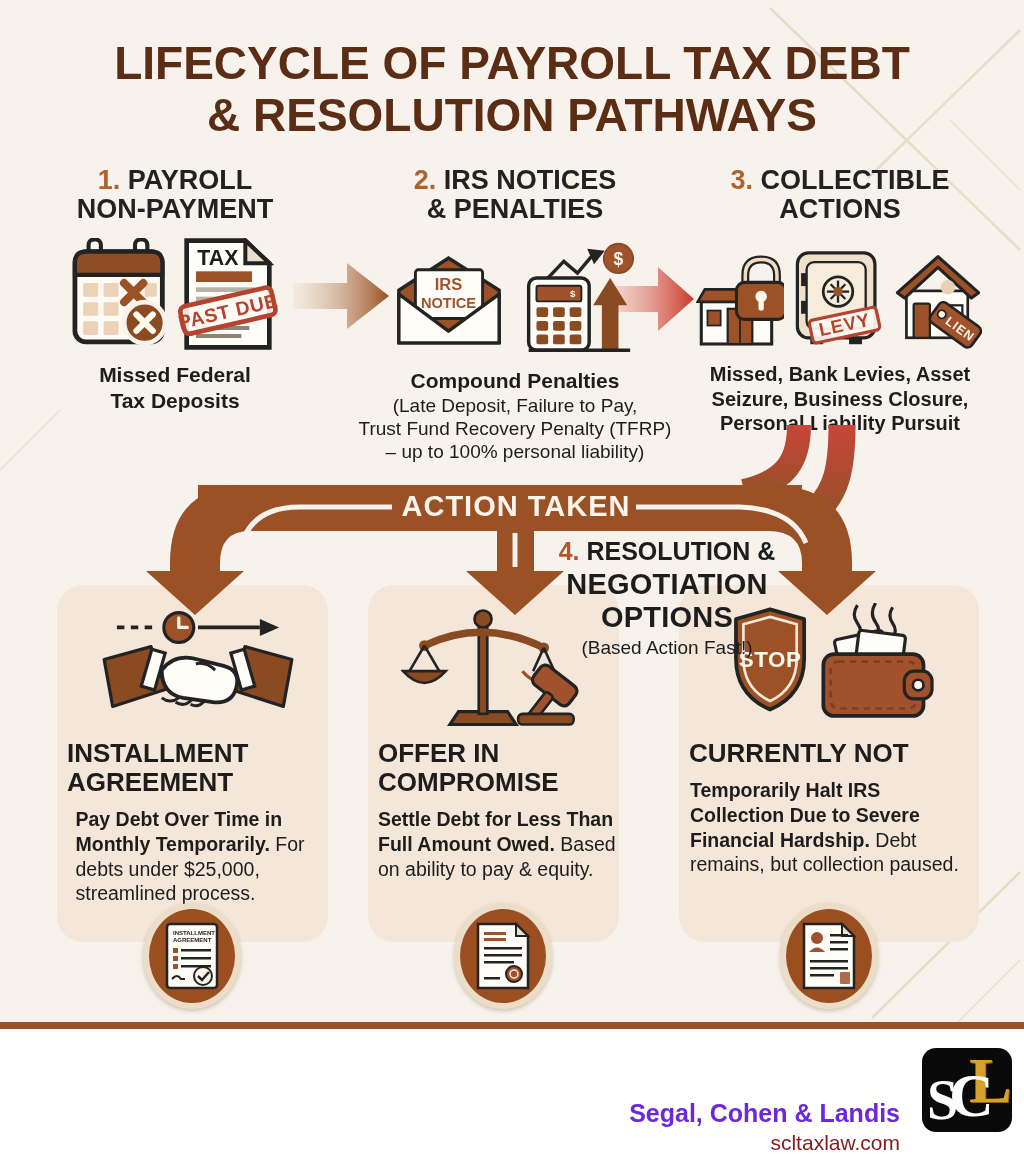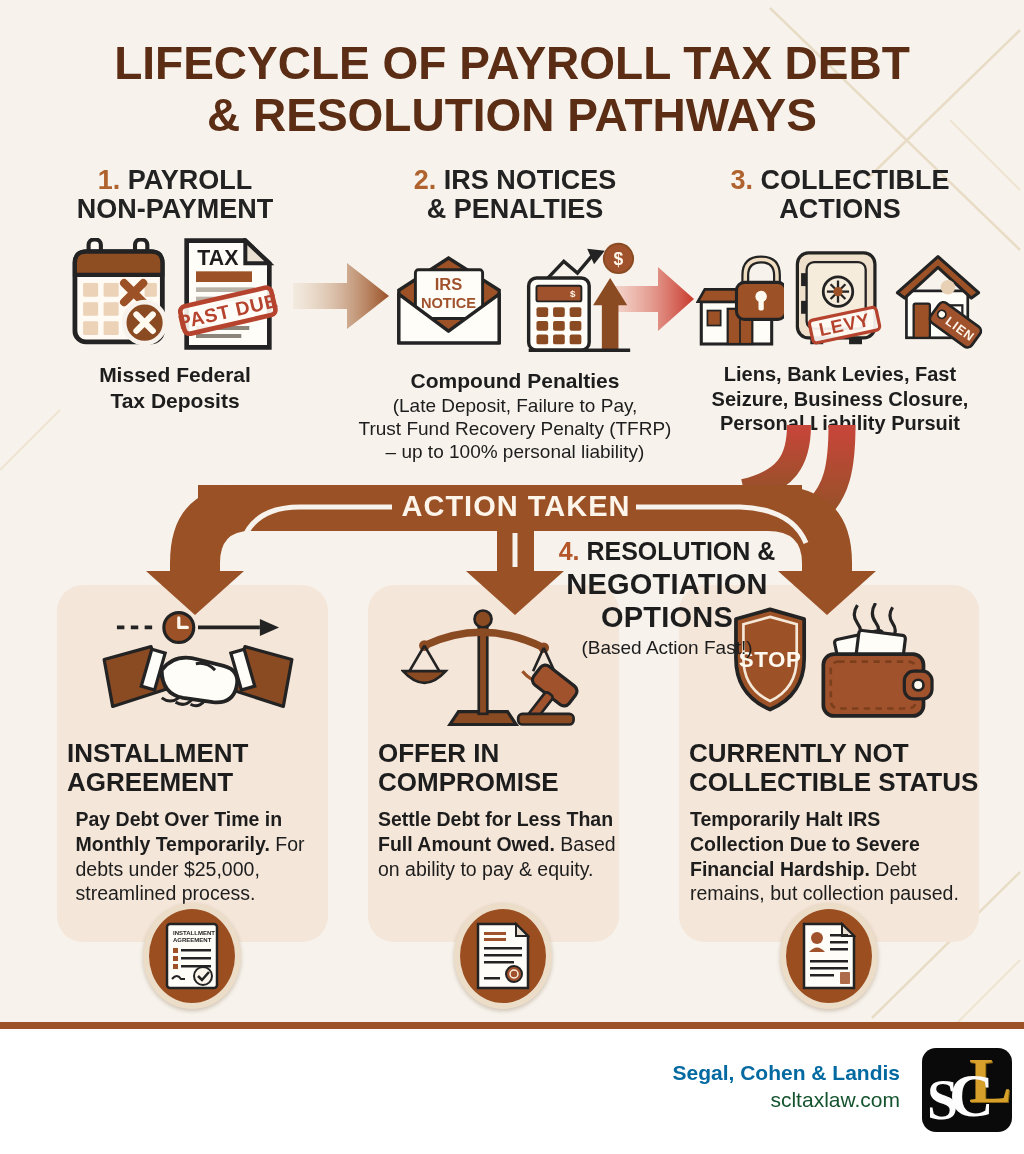--- a/index.html
+++ b/index.html
@@ -71,22 +71,22 @@
     background:#9b4f21; border:6px solid #ecddc9; border-radius:50%;
     display:flex; align-items:center; justify-content:center;
     box-shadow:0 2px 4px rgba(90,50,20,.25);
   }
   .medal.m1 { left:143px; } .medal.m2 { left:454px; } .medal.m3 { left:780px; }
 
   
   .divider { position:absolute; left:0; top:1022px; width:1024px; height:7px; background:#9c5226; z-index:2; }
   .footer { position:absolute; left:0; top:1029px; width:1024px; height:125px; background:#ffffff; z-index:2; }
   .brand-block { position:absolute; right:124px; top:32px; text-align:right; }
-  .brand { font-size:21px; font-weight:800; color:#0369a1; }
-  .site  { font-size:21px; color:#14532d; margin-top:3px; }
+  .brand { font-size:25px; font-weight:800; color:#6d28d9;margin-top:38px; }
+  .site  { font-size:21px; color:#7f1d1d; margin-top:3px; }
   .logo {
     position:absolute; left:922px; top:19px; width:90px; height:84px;
     background:#0a0a0a; border-radius:14px; overflow:hidden;
   }
   .logo span { position:absolute; font-family:"Liberation Serif", serif; font-weight:700; }
   .logo .ls { left:5px;  top:20px; font-size:56px; color:#fdfdfd; }
   .logo .lc { left:27px; top:12px; font-size:62px; color:#fdfdfd; }
   .logo .ll { left:47px; top:-4px; font-size:64px; color:#d6a02a; text-shadow:1px 1px 0 #8a6410; }
 
   svg text { font-family:"Liberation Sans", sans-serif; }
@@ -275,21 +275,21 @@
         <rect x="24" y="60" width="18" height="38" rx="2" fill="#9c5226" stroke="#232323" stroke-width="2.5"></rect>
         <rect x="54" y="62" width="24" height="13" fill="#fffdf8" stroke="#232323" stroke-width="2.5"></rect>
         <g transform="rotate(36 70 84)">
           <rect x="42" y="70" width="56" height="27" rx="6" fill="#a0522d" stroke="#232323" stroke-width="3"></rect>
           <circle cx="51" cy="83" r="4.5" fill="#fffaf0" stroke="#232323" stroke-width="2"></circle>
           <text x="77" y="89" text-anchor="middle" font-size="14" font-weight="bold" fill="#fff6ea" letter-spacing="1">LIEN</text>
         </g>
       </svg>
     </div>
     <div class="step-caption">
-      <div class="cap-bold">Liens, Bank Levies, Fast</div>
+      <div class="cap-bold">Missed, Bank Levies, Asset</div>
       <div class="cap-bold">Seizure, Business Closure,</div>
       <div class="cap-bold">Personal Liability Pursuit</div>
     </div>
   </div>
 
   <svg class="connector" width="1024" height="200" viewBox="0 0 1024 200">
     <defs>
       <linearGradient id="gRed" x1="0" y1="0" x2="0" y2="1">
         <stop offset="0" stop-color="#c9453a"></stop>
         <stop offset="1" stop-color="#98512a"></stop>
@@ -400,21 +400,20 @@
             <rect x="120" y="28" width="44" height="26" rx="3" fill="#fffdf8" stroke="#232323" stroke-width="3"></rect>
           </g>
         <rect x="88" y="48" width="94" height="58" rx="10" fill="#a0522d" stroke="#232323" stroke-width="3.5"></rect>
         <rect x="95" y="55" width="80" height="44" rx="7" fill="none" stroke="#7c3f1b" stroke-width="2.5" stroke-dasharray="6 5"></rect>
         <rect x="164" y="64" width="26" height="26" rx="9" fill="#a0522d" stroke="#232323" stroke-width="3"></rect>
         <circle cx="177" cy="77" r="5" fill="#fffaf0" stroke="#232323" stroke-width="2.5"></circle>
       </svg>
     </div>
     <div class="card-title">
       <div>CURRENTLY NOT</div>
-      <div>COLLECTIBLE STATUS</div>
     </div>
     <p class="card-body">
       <b>Temporarily Halt IRS Collection Due to Severe Financial Hardship.</b>
       <span>Debt remains, but collection paused.</span>
     </p>
   </div>
 
   <div class="medal m1">
     <svg width="54" height="68" viewBox="0 0 54 68">
       <rect x="2" y="2" width="50" height="64" rx="3" fill="#fffdf8" stroke="#232323" stroke-width="2.5"></rect>

